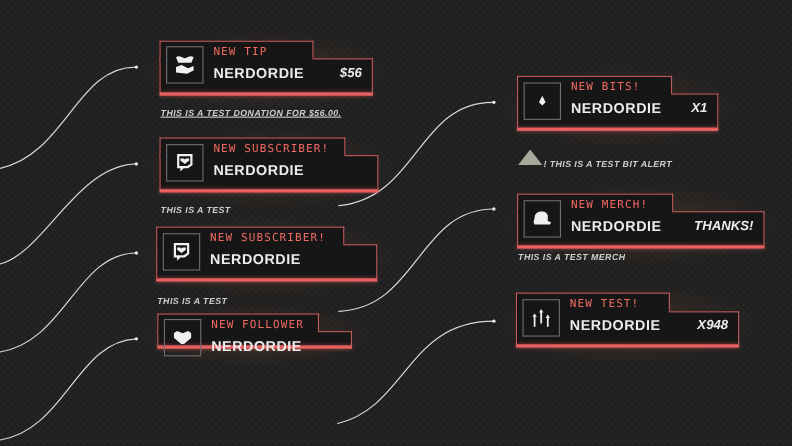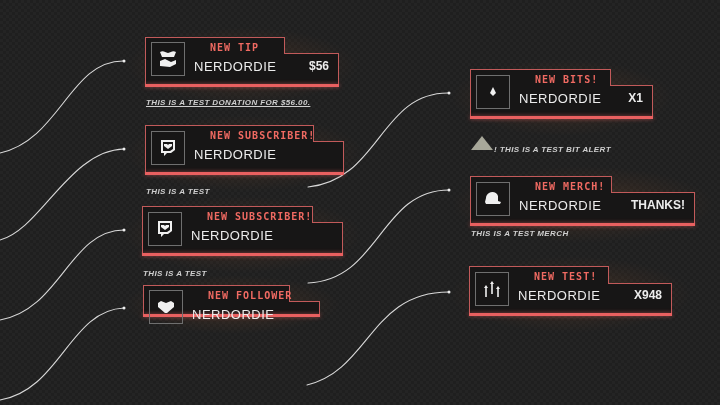--- a/index.html
+++ b/index.html
@@ -35,29 +35,29 @@
     position:absolute; left:0; right:0; bottom:-3px; height:3px; background:#e96060;
     box-shadow:0 0 4px rgba(233,96,96,0.6);
   }
   .iconbox {
     position:absolute; left:6px; top:6px; width:34px; height:34px;
     border:1px solid #6f6f6f; box-sizing:border-box;
     display:flex; align-items:center; justify-content:center;
   }
   .label {
     position:absolute; left:49px; top:5px;
-    color:#f06a62; font-size:10px; font-weight:bold; letter-spacing:1px; white-space:nowrap;margin-left:16px;
+    color:#f06a62; font-size:10px; font-weight:normal; letter-spacing:1px; white-space:nowrap;
   }
   .name {
     position:absolute; left:49px; top:22px;
-    color:#ececec; font-family:"Liberation Sans", sans-serif; font-size:13px; font-weight:normal; letter-spacing:0.5px; white-space:nowrap;
+    color:#ececec; font-family:"Liberation Sans", sans-serif; font-size:13px; font-weight:bold; letter-spacing:0.5px; white-space:nowrap;
   }
   .amount {
     position:absolute; right:10px; top:22px;
-    color:#ececec; font-family:"Liberation Sans", sans-serif; font-size:12px; font-weight:bold; white-space:nowrap;
+    color:#ececec; font-family:"Liberation Sans", sans-serif; font-size:12px; font-weight:bold; font-style:italic; white-space:nowrap;
   }
   .caption {
     position:absolute; color:#cfcfcf; font-family:"Liberation Sans", sans-serif;
     font-size:8px; font-weight:bold; font-style:italic; letter-spacing:0.4px; white-space:nowrap;
   }
   .tri {
     position:absolute; width:0; height:0;
     border-left:11px solid transparent; border-right:11px solid transparent; border-bottom:14px solid #a8a89a;
   }
 </style>

